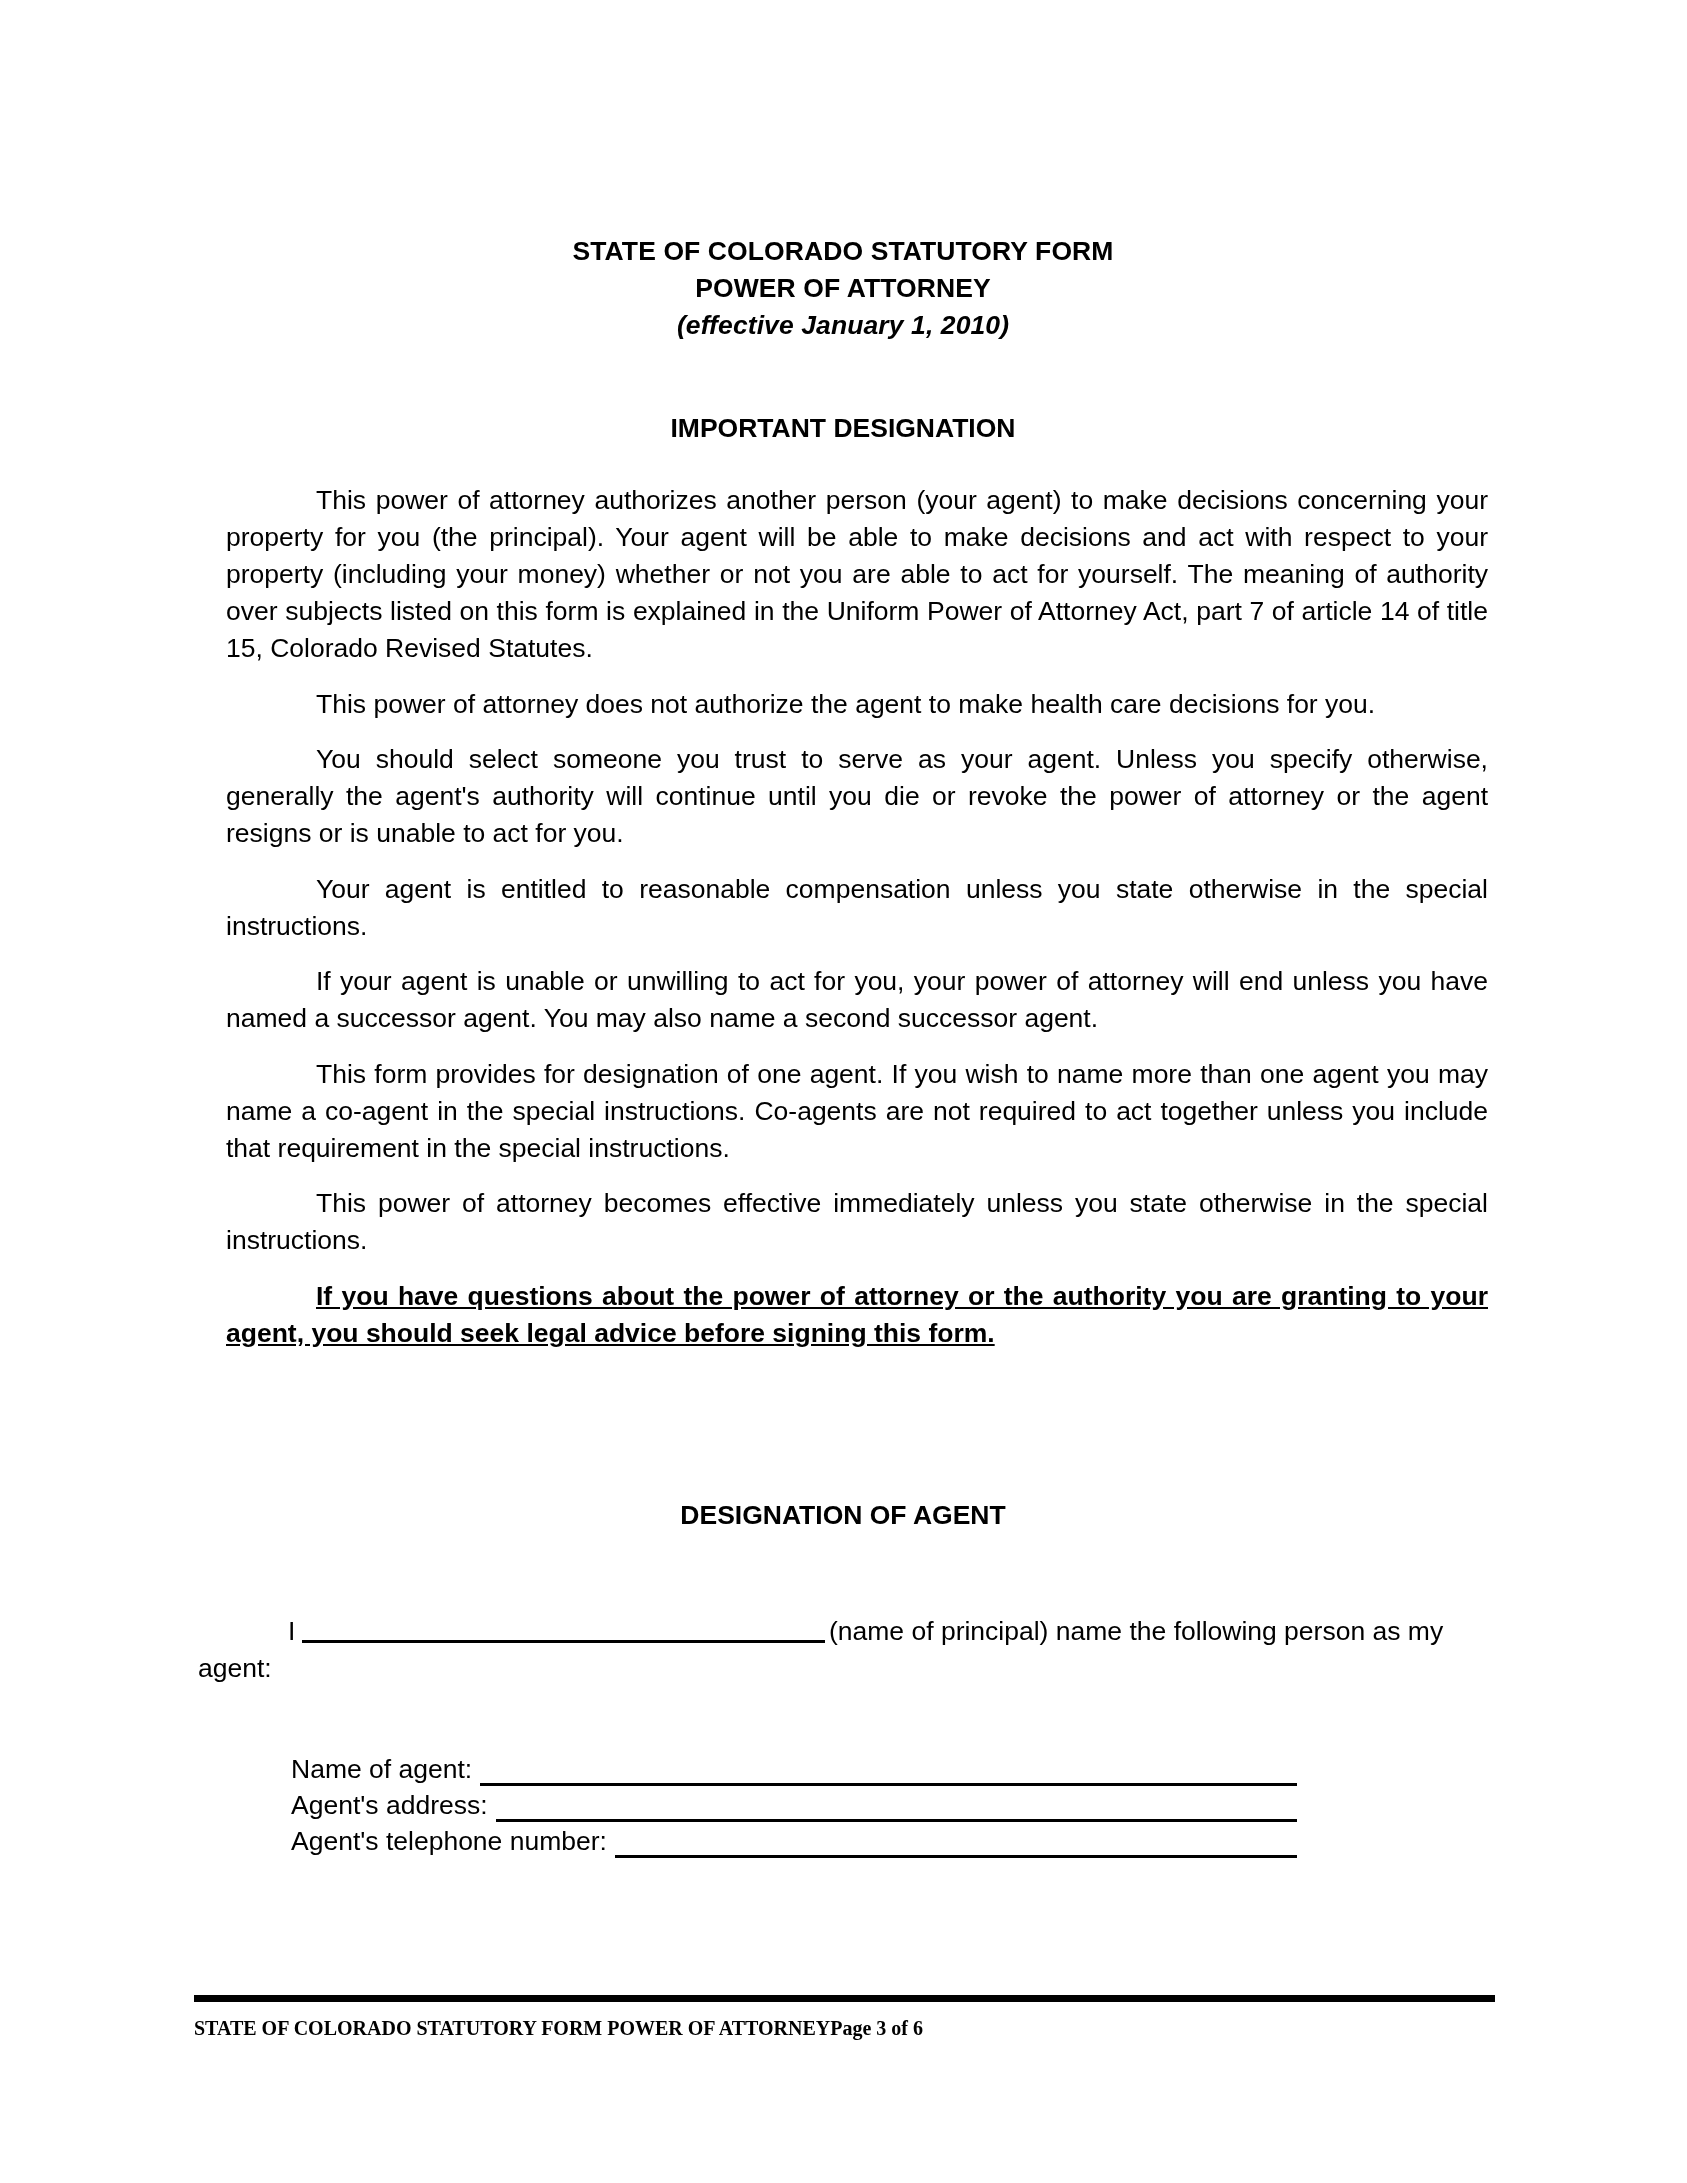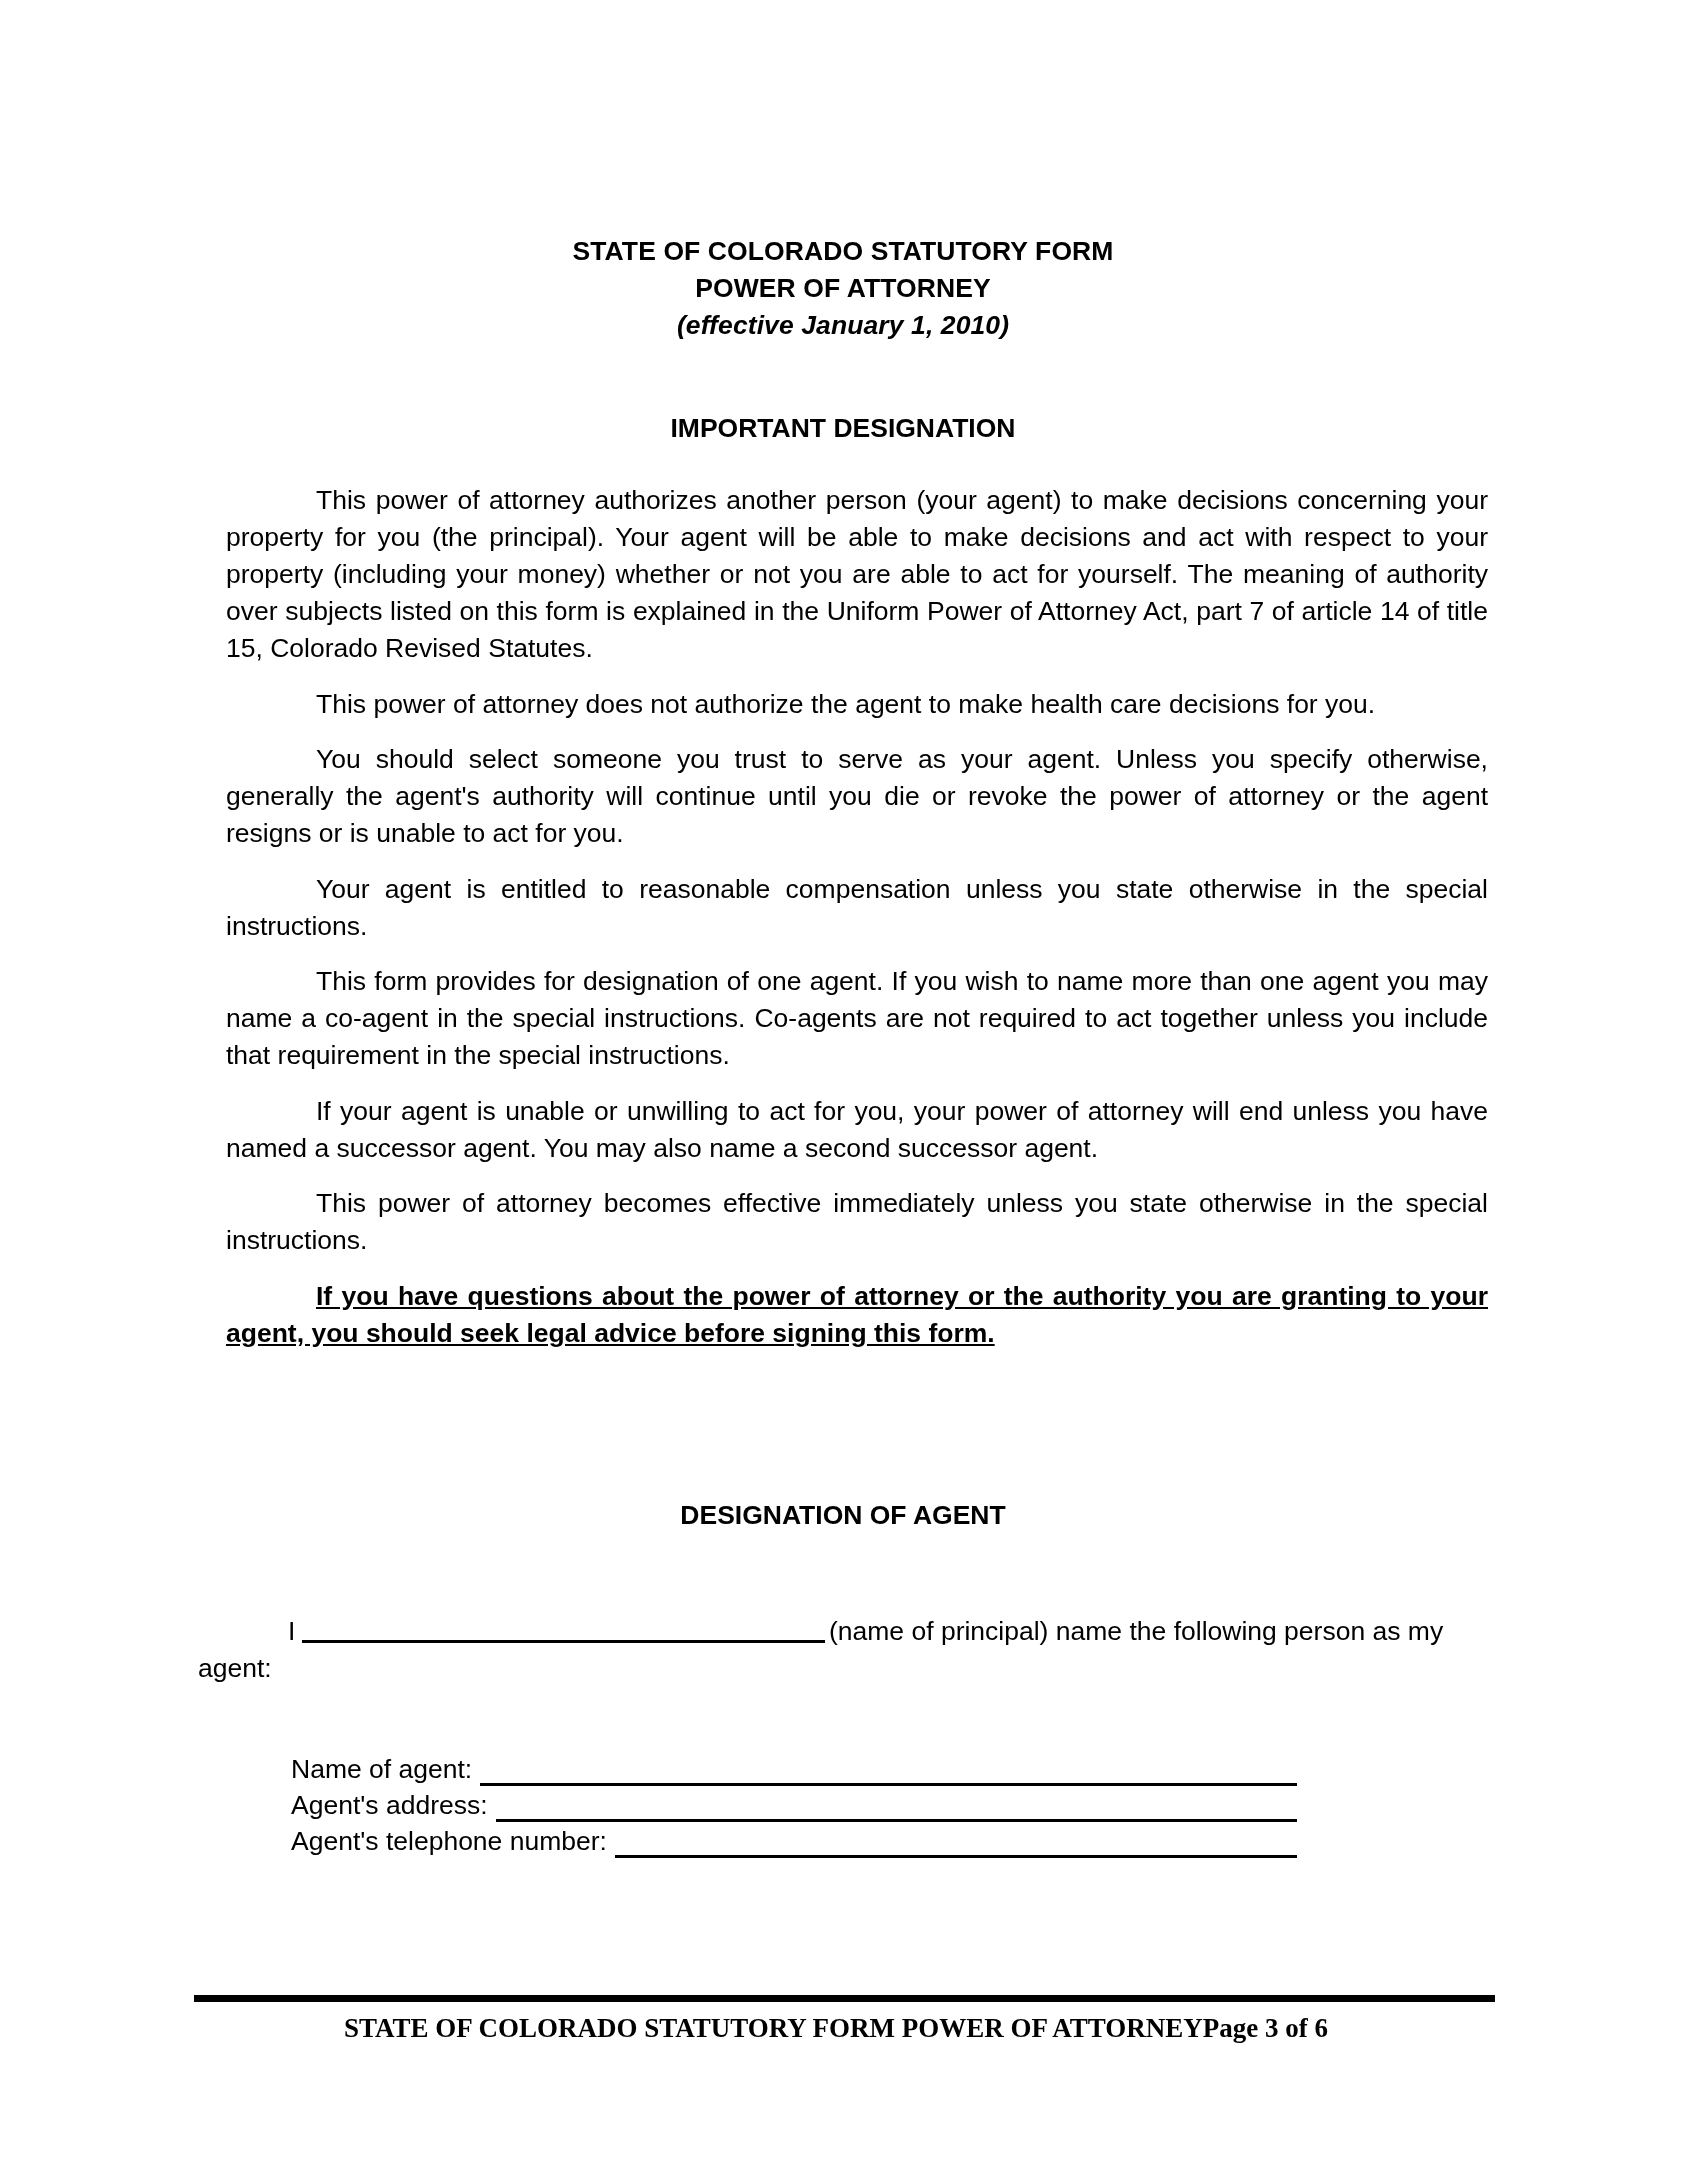--- a/index.html
+++ b/index.html
@@ -127,26 +127,26 @@
     top: 1995px;
     width: 1301px;
   }
   .footer-rule {
     width: 100%;
     height: 7.3px;
     background: #000000;
   }
   .footer-row {
     display: flex;
-    justify-content: center;
+    justify-content: flex-start;
     align-items: baseline;
     margin-top: 9.3px;
     font-family: "Liberation Serif", serif;
     font-weight: bold;
-    font-size: 27px;
+    font-size: 20px;
     line-height: 33px;
   }
   .footer-title { white-space: nowrap; }
   .footer-page  { white-space: nowrap; padding-right: 17px; }
 </style>
 </head>
 <body>
 
 <div class="page">
 
@@ -156,22 +156,22 @@
     <div class="title-line italic">(effective January 1, 2010)</div>
   </div>
 
   <div class="section-heading" id="heading-important">IMPORTANT DESIGNATION</div>
 
   <div class="body-area">
     <p class="para">This power of attorney authorizes another person (your agent) to make decisions concerning your property for you (the principal). Your agent will be able to make decisions and act with respect to your property (including your money) whether or not you are able to act for yourself. The meaning of authority over subjects listed on this form is explained in the Uniform Power of Attorney Act, part 7 of article 14 of title 15, Colorado Revised Statutes.</p>
     <p class="para">This power of attorney does not authorize the agent to make health care decisions for you.</p>
     <p class="para">You should select someone you trust to serve as your agent. Unless you specify otherwise, generally the agent's authority will continue until you die or revoke the power of attorney or the agent resigns or is unable to act for you.</p>
     <p class="para">Your agent is entitled to reasonable compensation unless you state otherwise in the special instructions.</p>
+    <p class="para">If your agent is unable or unwilling to act for you, your power of attorney will end unless you have named a successor agent. You may also name a second successor agent.</p>
     <p class="para">This form provides for designation of one agent. If you wish to name more than one agent you may name a co-agent in the special instructions. Co-agents are not required to act together unless you include that requirement in the special instructions.</p>
-    <p class="para">If your agent is unable or unwilling to act for you, your power of attorney will end unless you have named a successor agent. You may also name a second successor agent.</p>
     <p class="para">This power of attorney becomes effective immediately unless you state otherwise in the special instructions.</p>
     <p class="para bold">If you have questions about the power of attorney or the authority you are granting to your agent, you should seek legal advice before signing this form.</p>
   </div>
 
   <div class="section-heading" id="heading-designation">DESIGNATION OF AGENT</div>
 
   <div class="designation-area">
     <p class="principal-line"><span>I</span><span class="fill-inline"></span><span>(name of principal) name the following person as my agent:</span></p>
   </div>
 

